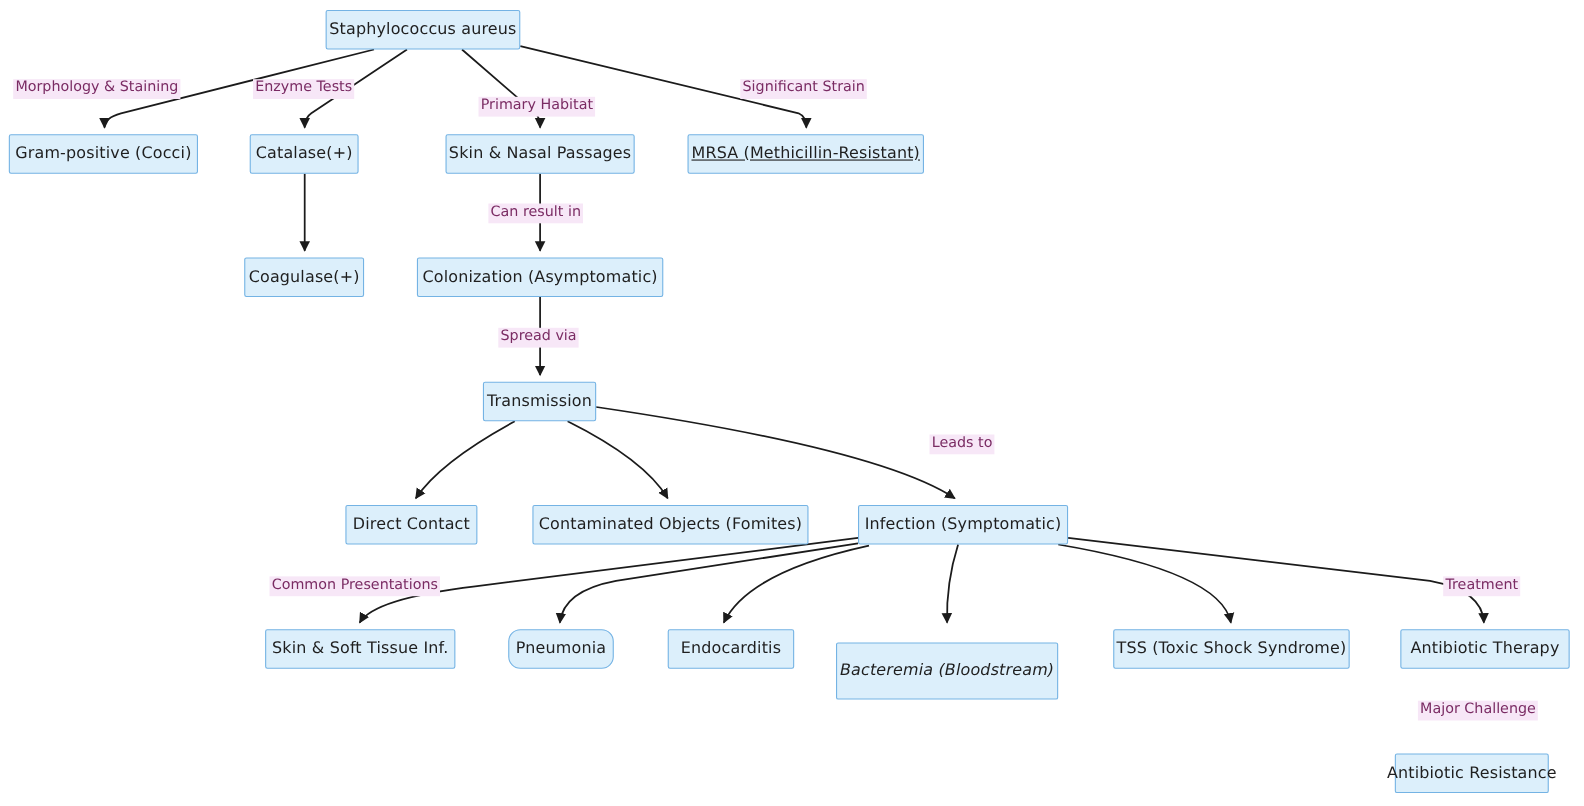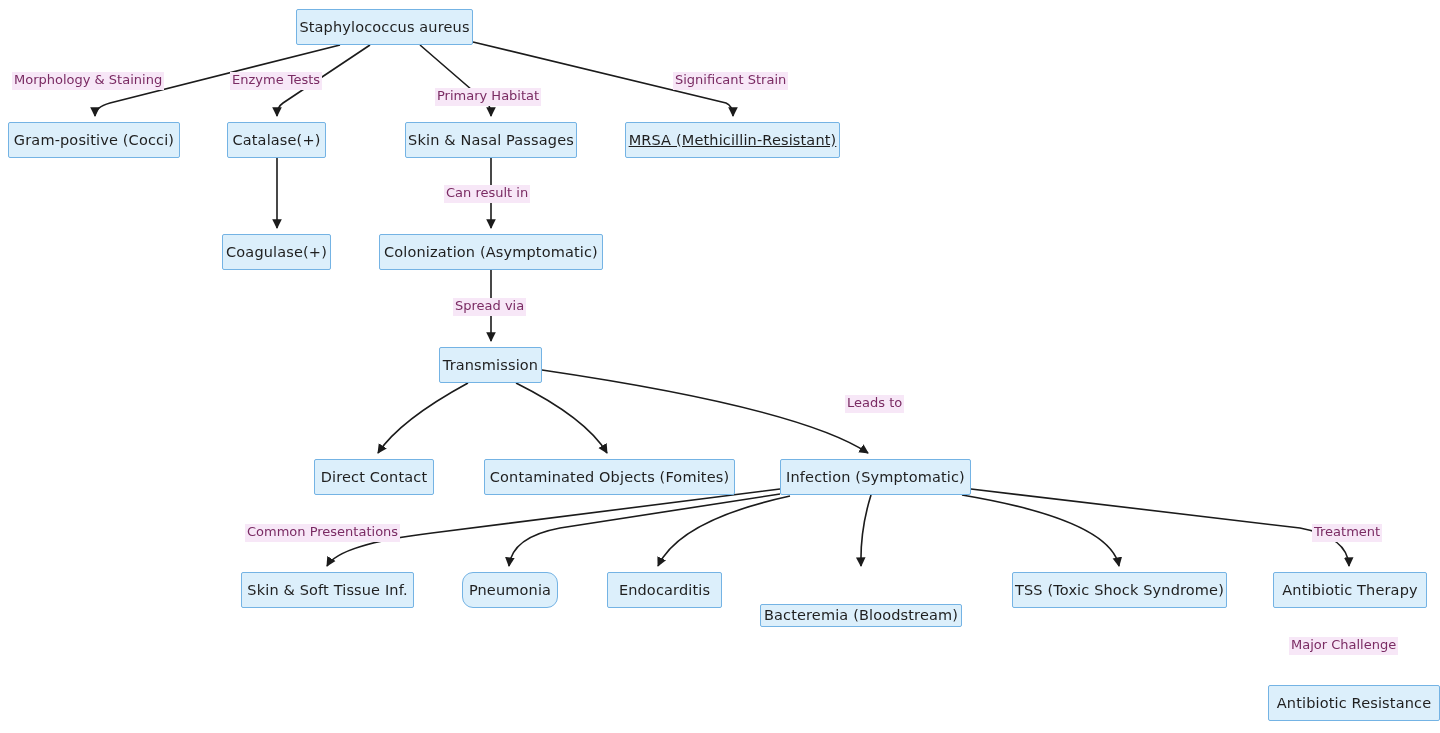--- a/index.html
+++ b/index.html
@@ -87,24 +87,24 @@
       <div class="node" style="left: 625px; top: 122px; width: 215px; height: 36px; text-decoration: underline;">MRSA (Methicillin-Resistant)</div>
       <div class="node" style="left: 222px; top: 234px; width: 109px; height: 36px;">Coagulase(+)</div>
       <div class="node" style="left: 379px; top: 234px; width: 224px; height: 36px;">Colonization (Asymptomatic)</div>
       <div class="node" style="left: 439px; top: 347px; width: 103px; height: 36px;">Transmission</div>
       <div class="node" style="left: 314px; top: 459px; width: 120px; height: 36px;">Direct Contact</div>
       <div class="node" style="left: 484px; top: 459px; width: 251px; height: 36px; text-align: center;">Contaminated Objects (Fomites)</div>
       <div class="node" style="left: 780px; top: 459px; width: 191px; height: 36px;">Infection (Symptomatic)</div>
       <div class="node" style="left: 241px; top: 572px; width: 173px; height: 36px;">Skin &amp; Soft Tissue Inf.</div>
       <div class="node" style="left: 462px; top: 572px; width: 96px; height: 36px; border-radius: 11px;">Pneumonia</div>
       <div class="node" style="left: 607px; top: 572px; width: 115px; height: 36px;">Endocarditis</div>
-      <div class="node" style="left: 760px; top: 604px; width: 202px; height: 23px;">Bacteremia (Bloodstream)</div>
+      <div class="node" style="left: 760px; top: 584px; width: 202px; height: 52px; font-style: italic;">Bacteremia (Bloodstream)</div>
       <div class="node" style="left: 1012px; top: 572px; width: 215px; height: 36px;">TSS (Toxic Shock Syndrome)</div>
       <div class="node" style="left: 1273px; top: 572px; width: 154px; height: 36px;">Antibiotic Therapy</div>
-      <div class="node" style="left: 1268px; top: 685px; width: 172px; height: 36px;">Antibiotic Resistance</div>
+      <div class="node" style="left: 1268px; top: 685px; width: 140px; height: 36px;">Antibiotic Resistance</div>
     </div>
   <div id="label-layer">
       <div class="edge-label" style="left: 12px; top: 72px;">Morphology &amp; Staining</div>
       <div class="edge-label" style="left: 230px; top: 72px;">Enzyme Tests</div>
       <div class="edge-label" style="left: 435px; top: 88px;">Primary Habitat</div>
       <div class="edge-label" style="left: 673px; top: 72px;">Significant Strain</div>
       <div class="edge-label" style="left: 444px; top: 185px;">Can result in</div>
       <div class="edge-label" style="left: 453px; top: 298px;">Spread via</div>
       <div class="edge-label" style="left: 845px; top: 395px;">Leads to</div>
       <div class="edge-label" style="left: 245px; top: 524px;">Common Presentations</div>

